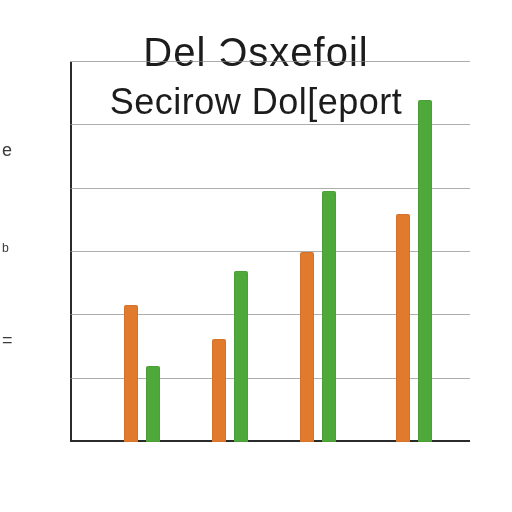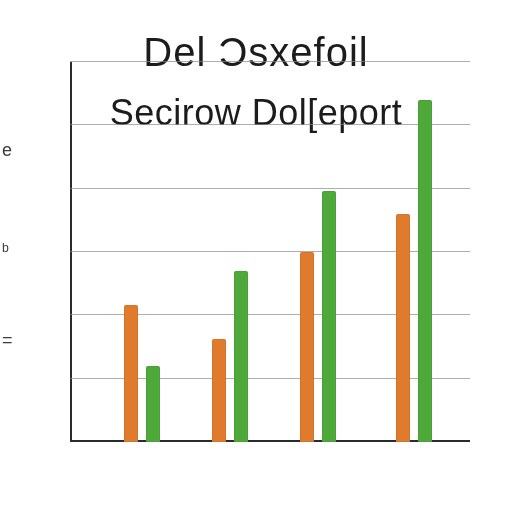--- a/index.html
+++ b/index.html
@@ -19,21 +19,21 @@
   
   .title-line1, .title-line2 {
     position: absolute;
     left: 0;
     width: 100%;
     text-align: center;
     color: #1c1c1c;
     font-weight: 400;
   }
   .title-line1 { top: 30px; font-size: 40px; letter-spacing: 1px; }
-  .title-line2 { top: 92px; font-size: 36px; letter-spacing: 0.5px; }
+  .title-line2 { top: 81px; font-size: 36px; letter-spacing: 0.5px; }
 
   
   .xlabel {
     position: absolute;
     bottom: 18px;
     left: 0;
     width: 100%;
     text-align: center;
     font-size: 24px;
     color: #333;

